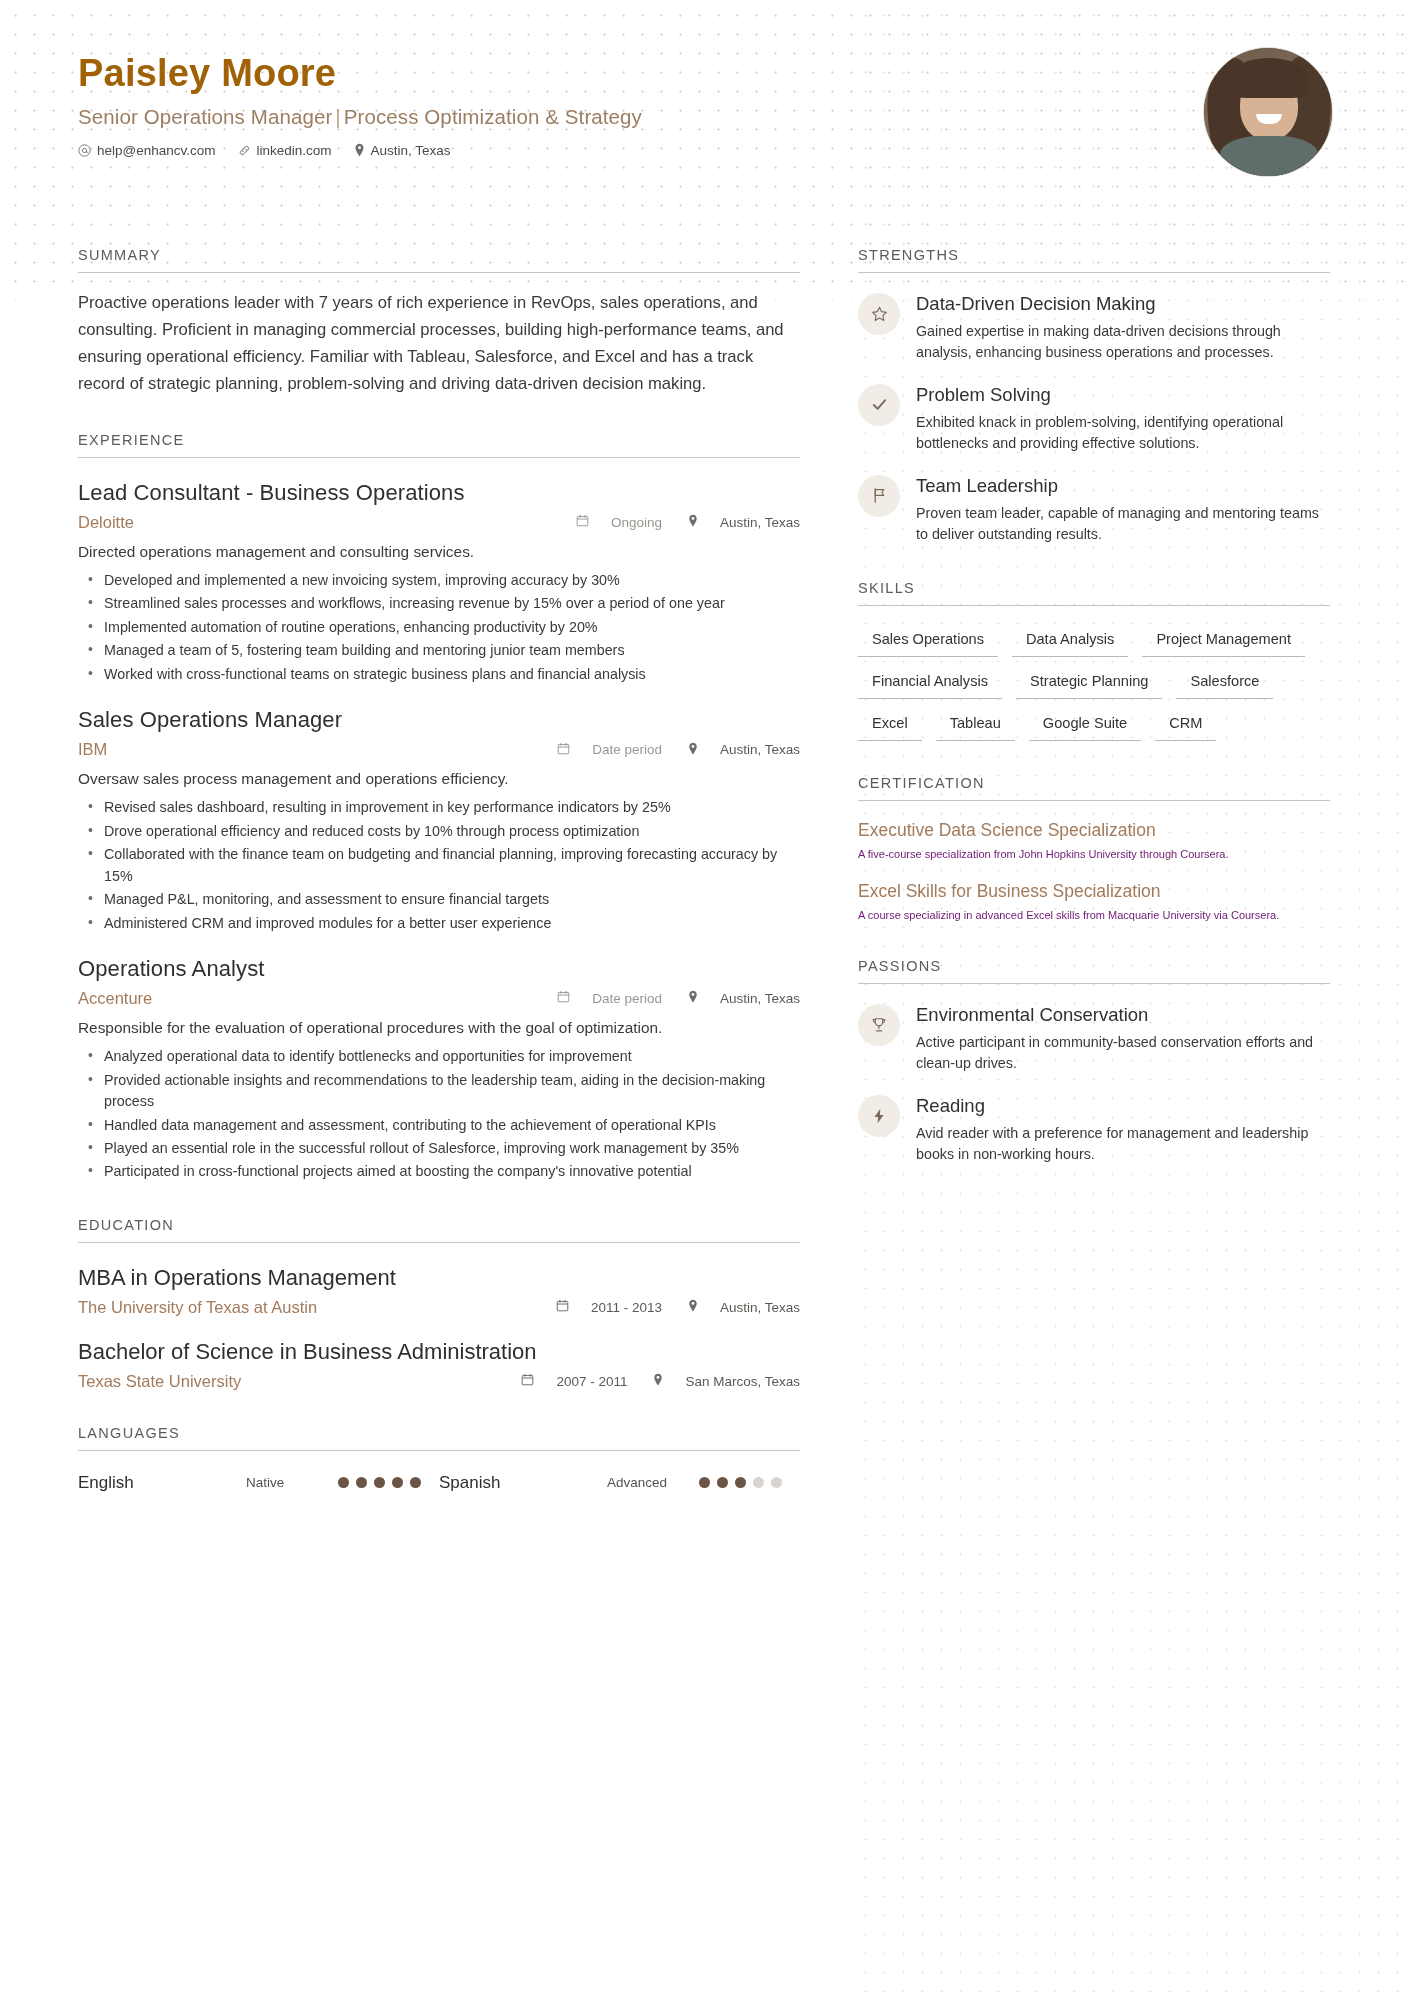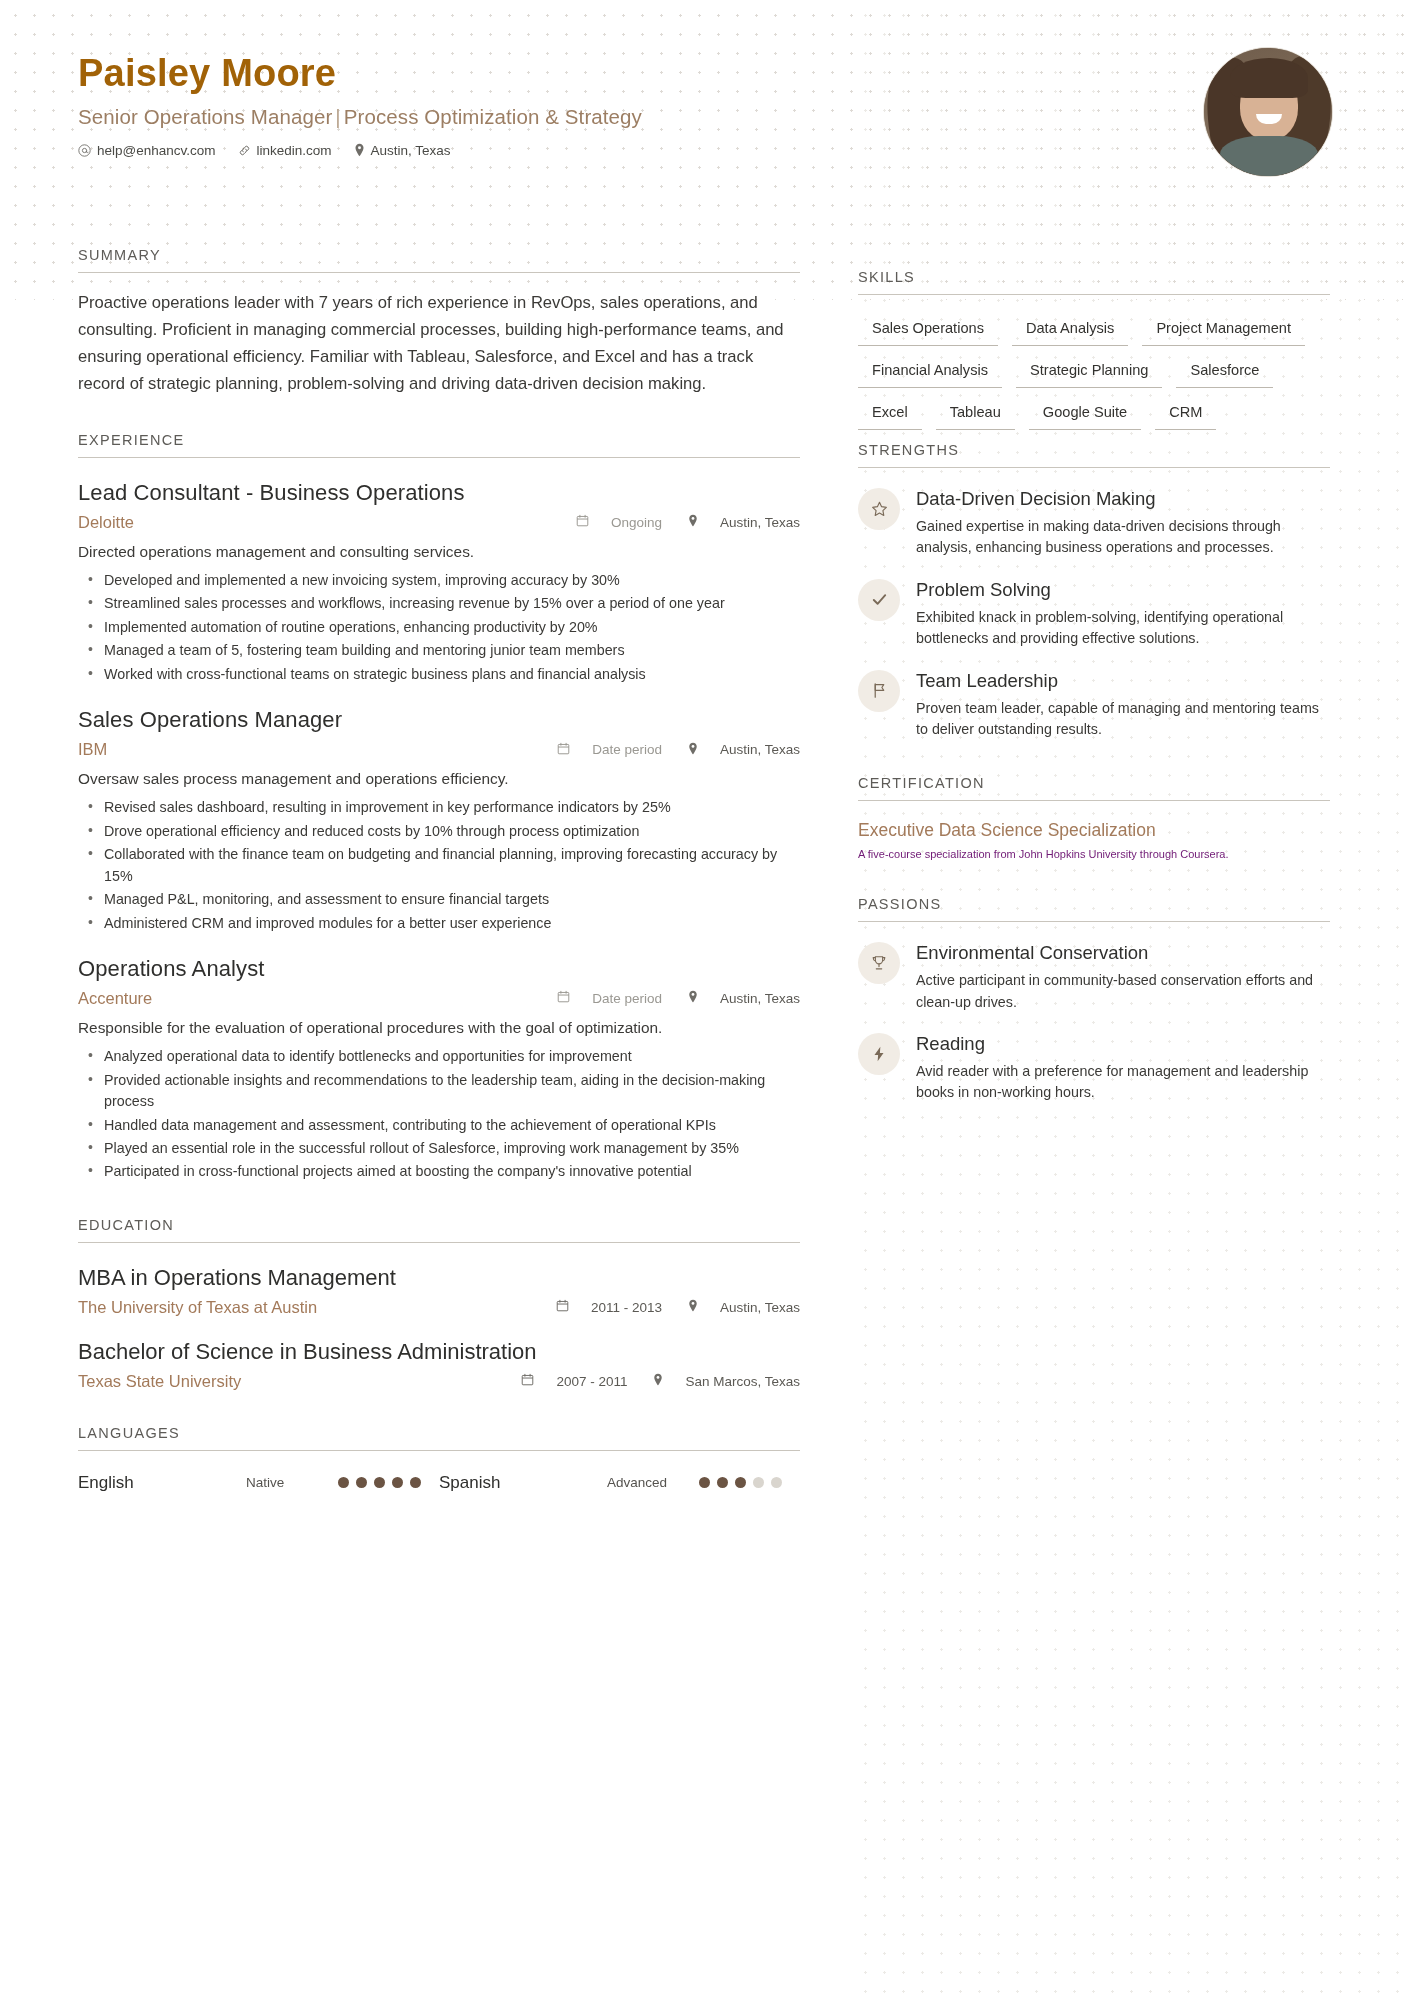--- a/index.html
+++ b/index.html
@@ -448,83 +448,87 @@
                   <span class="dot off"></span>
               </div>
             </div>
           </div>
         </div>
 
         <div class="bottom-space"></div>
       </div>
 
       <div class="right">
+
+        <div class="sect first">
+          <div class="sect-title">STRENGTHS</div>
+
+          <div class="item-row">
+            <div class="circ-icon">
+              <svg width="19" height="19" viewBox="0 0 20 20">
+                  <path d="M10 2.4l2.2 4.6 5 .7-3.6 3.5.9 5-4.5-2.4-4.5 2.4.9-5L2.8 7.7l5-.7z" fill="none" stroke="#7a6a58" stroke-width="1.2" stroke-linejoin="round"></path>
+                </svg>
+            </div>
+            <div class="item-body">
+              <div class="item-title">Data-Driven Decision Making</div>
+              <div class="item-desc">Gained expertise in making data-driven decisions through analysis, enhancing business operations and processes.</div>
+            </div>
+          </div>
+
+          <div class="item-row">
+            <div class="circ-icon">
+              <svg width="19" height="19" viewBox="0 0 20 20">
+                  <path d="M4 10.5l4 4 8-9" fill="none" stroke="#7a6a58" stroke-width="2" stroke-linecap="round" stroke-linejoin="round"></path>
+                </svg>
+            </div>
+            <div class="item-body">
+              <div class="item-title">Problem Solving</div>
+              <div class="item-desc">Exhibited knack in problem-solving, identifying operational bottlenecks and providing effective solutions.</div>
+            </div>
+          </div>
+
+          <div class="item-row">
+            <div class="circ-icon">
+              <svg width="19" height="19" viewBox="0 0 20 20">
+                  <path d="M5.5 3v14" stroke="#7a6a58" stroke-width="1.3" stroke-linecap="round"></path>
+                  <path d="M5.5 3.8h9l-2 3 2 3h-9z" fill="none" stroke="#7a6a58" stroke-width="1.2" stroke-linejoin="round"></path>
+                </svg>
+            </div>
+            <div class="item-body">
+              <div class="item-title">Team Leadership</div>
+              <div class="item-desc">Proven team leader, capable of managing and mentoring teams to deliver outstanding results.</div>
+            </div>
+          </div>
+        </div>
 
         <div class="sect">
           <div class="sect-title">SKILLS</div>
           <div class="skills-wrap">
             <div class="skill">Sales Operations</div>
             <div class="skill">Data Analysis</div>
             <div class="skill">Project Management</div>
             <div class="skill">Financial Analysis</div>
             <div class="skill">Strategic Planning</div>
             <div class="skill">Salesforce</div>
             <div class="skill">Excel</div>
             <div class="skill">Tableau</div>
             <div class="skill">Google Suite</div>
             <div class="skill">CRM</div>
           </div>
         </div>
 
-        <div class="sect first">
-          <div class="sect-title">STRENGTHS</div>
-
-          <div class="item-row">
-            <div class="circ-icon">
-              <svg width="19" height="19" viewBox="0 0 20 20">
-                  <path d="M10 2.4l2.2 4.6 5 .7-3.6 3.5.9 5-4.5-2.4-4.5 2.4.9-5L2.8 7.7l5-.7z" fill="none" stroke="#7a6a58" stroke-width="1.2" stroke-linejoin="round"></path>
-                </svg>
-            </div>
-            <div class="item-body">
-              <div class="item-title">Data-Driven Decision Making</div>
-              <div class="item-desc">Gained expertise in making data-driven decisions through analysis, enhancing business operations and processes.</div>
-            </div>
-          </div>
-
-          <div class="item-row">
-            <div class="circ-icon">
-              <svg width="19" height="19" viewBox="0 0 20 20">
-                  <path d="M4 10.5l4 4 8-9" fill="none" stroke="#7a6a58" stroke-width="2" stroke-linecap="round" stroke-linejoin="round"></path>
-                </svg>
-            </div>
-            <div class="item-body">
-              <div class="item-title">Problem Solving</div>
-              <div class="item-desc">Exhibited knack in problem-solving, identifying operational bottlenecks and providing effective solutions.</div>
-            </div>
-          </div>
-
-          <div class="item-row">
-            <div class="circ-icon">
-              <svg width="19" height="19" viewBox="0 0 20 20">
-                  <path d="M5.5 3v14" stroke="#7a6a58" stroke-width="1.3" stroke-linecap="round"></path>
-                  <path d="M5.5 3.8h9l-2 3 2 3h-9z" fill="none" stroke="#7a6a58" stroke-width="1.2" stroke-linejoin="round"></path>
-                </svg>
-            </div>
-            <div class="item-body">
-              <div class="item-title">Team Leadership</div>
-              <div class="item-desc">Proven team leader, capable of managing and mentoring teams to deliver outstanding results.</div>
-            </div>
-          </div>
-        </div>
-
         <div class="sect">
           <div class="sect-title">CERTIFICATION</div>
           <div class="cert">
             <div class="cert-title">Executive Data Science Specialization</div>
             <div class="cert-desc">A five-course specialization from John Hopkins University through Coursera.</div>
+          </div>
+          <div class="cert">
+            <div class="cert-title">Excel Skills for Business Specialization</div>
+            <div class="cert-desc">A course specializing in advanced Excel skills from Macquarie University via Coursera.</div>
           </div>
         </div>
 
         <div class="sect">
           <div class="sect-title">PASSIONS</div>
 
           <div class="item-row">
             <div class="circ-icon">
               <svg width="18" height="18" viewBox="0 0 20 20">
                   <path d="M6 3h8v4a4 4 0 0 1-8 0z" fill="none" stroke="#7a6a58" stroke-width="1.2"></path>

